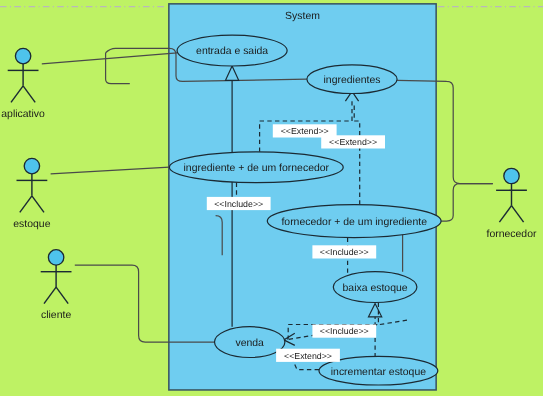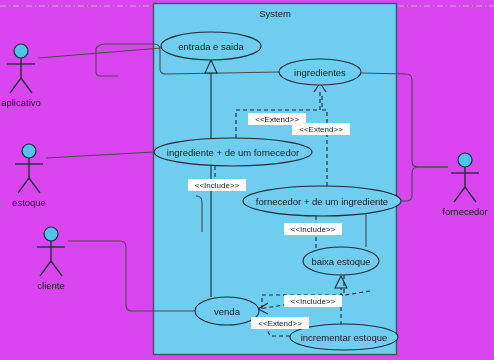--- a/index.html
+++ b/index.html
@@ -4,21 +4,21 @@
 <style>
   html, body {
     margin: 0;
     padding: 0;
     background: #ffffff;
   }
   #canvas {
     position: relative;
     width: 494px;
     height: 360px;
-    background: #d946ef;
+    background: #bef264;
     overflow: hidden;
     font-family: "Liberation Sans", sans-serif;
   }
   #diagram-svg {
     position: absolute;
     left: 0;
     top: 0;
     width: 494px;
     height: 360px;
   }

